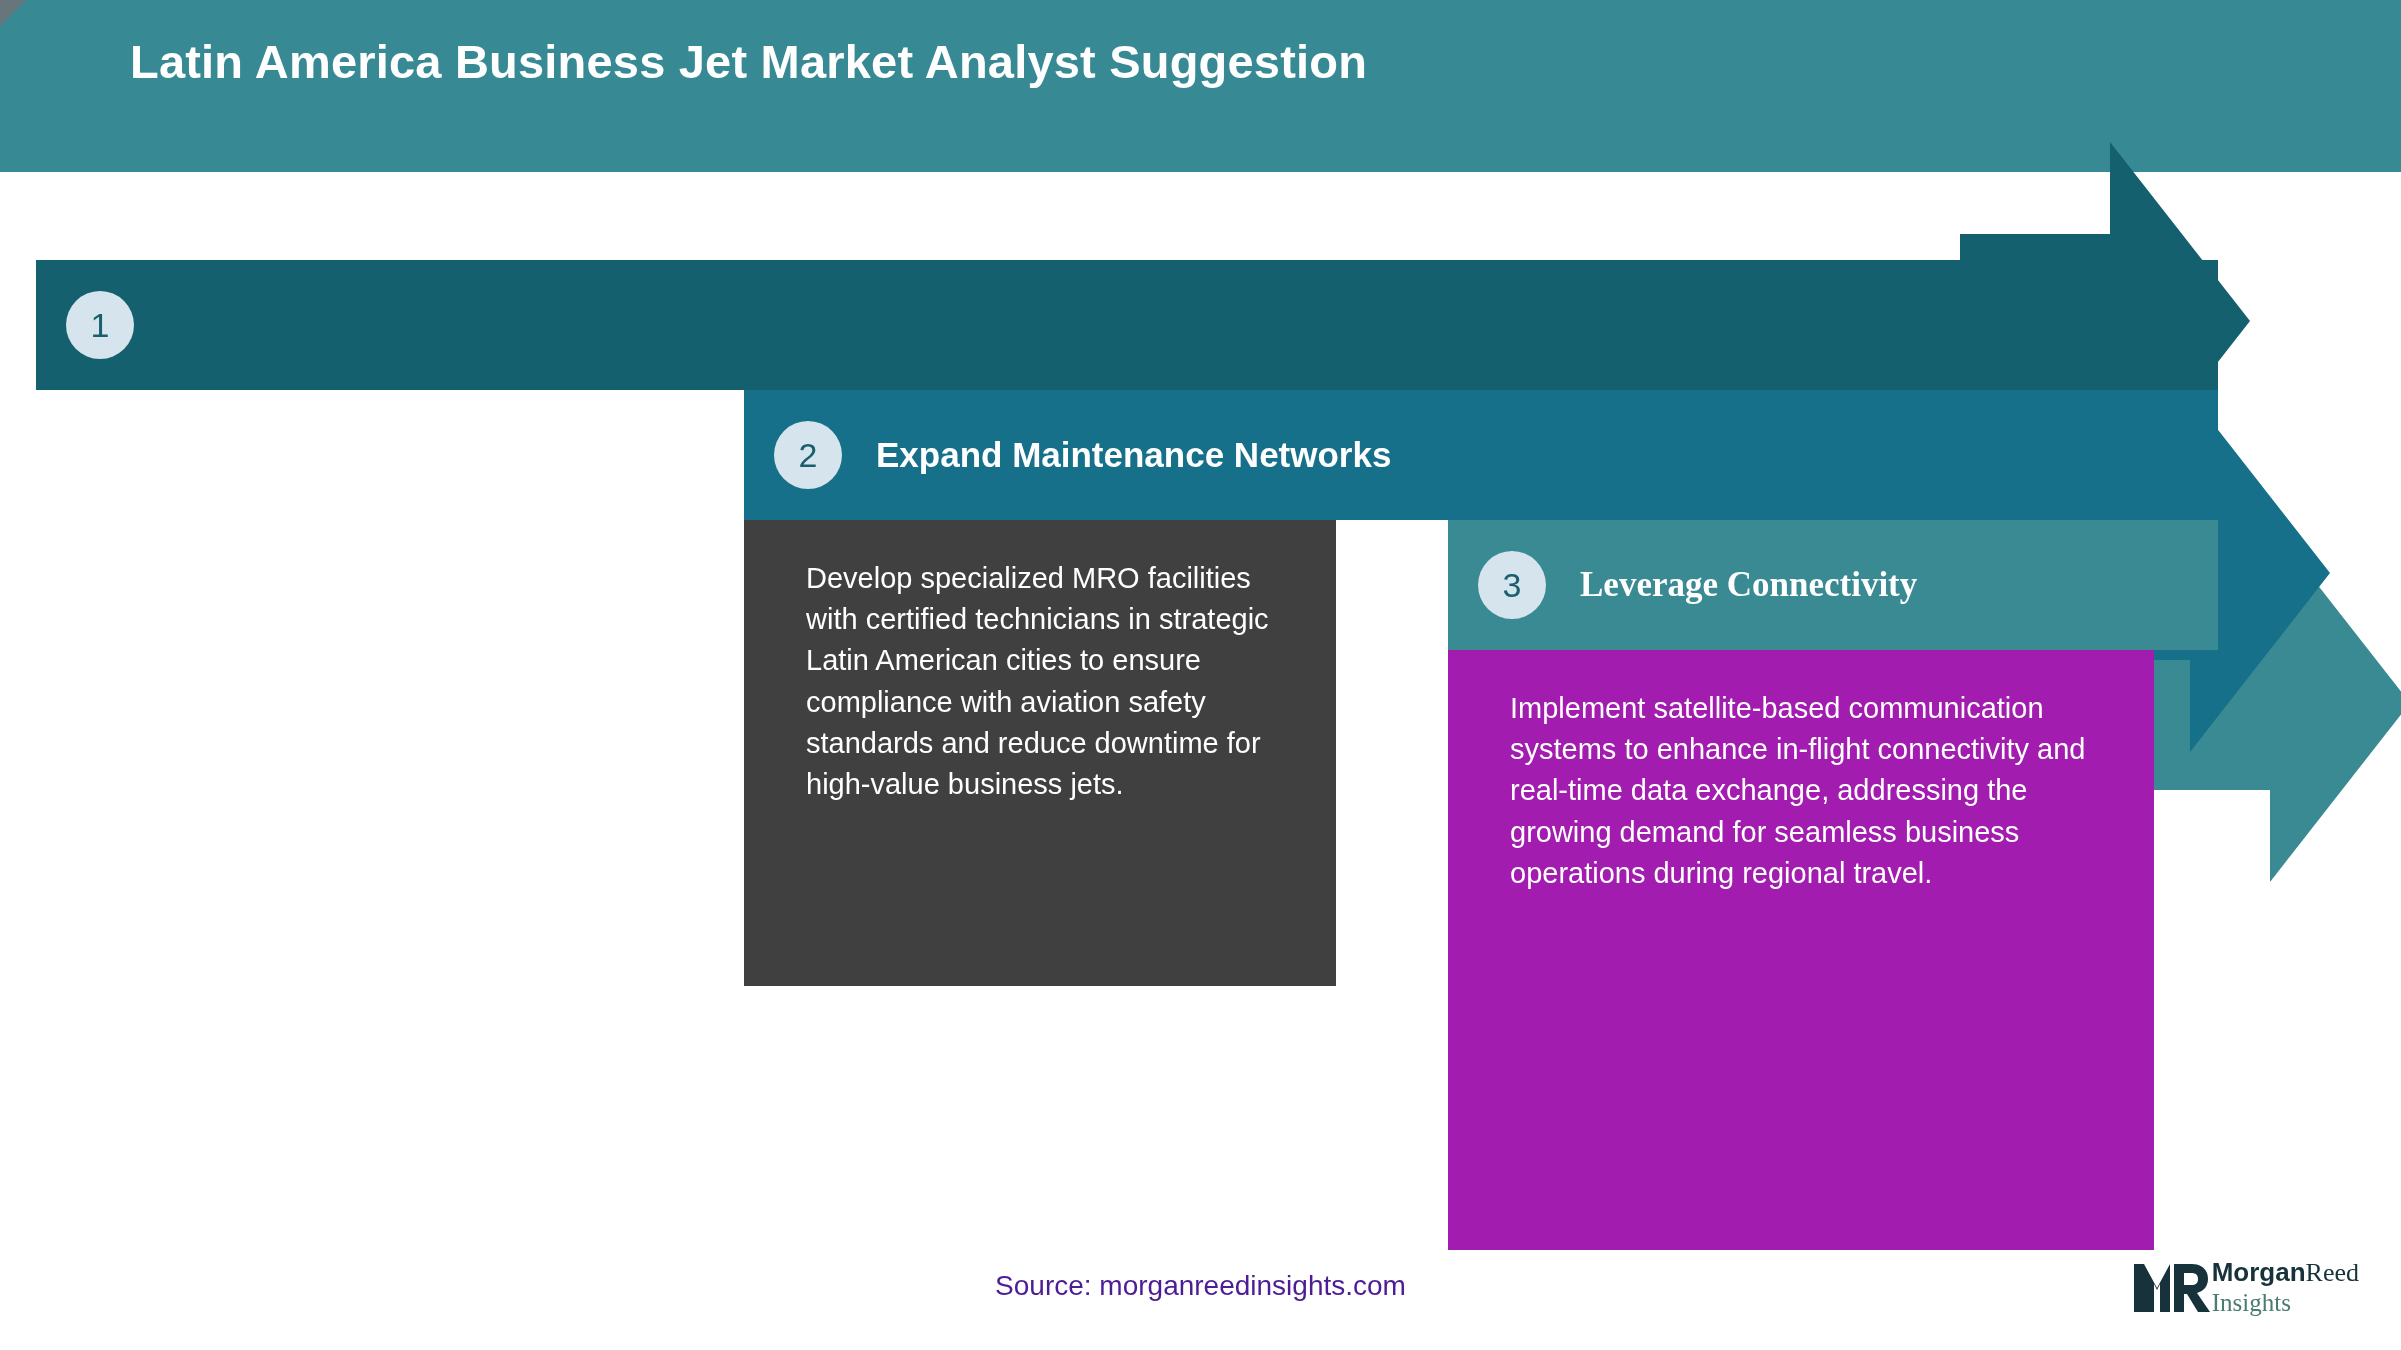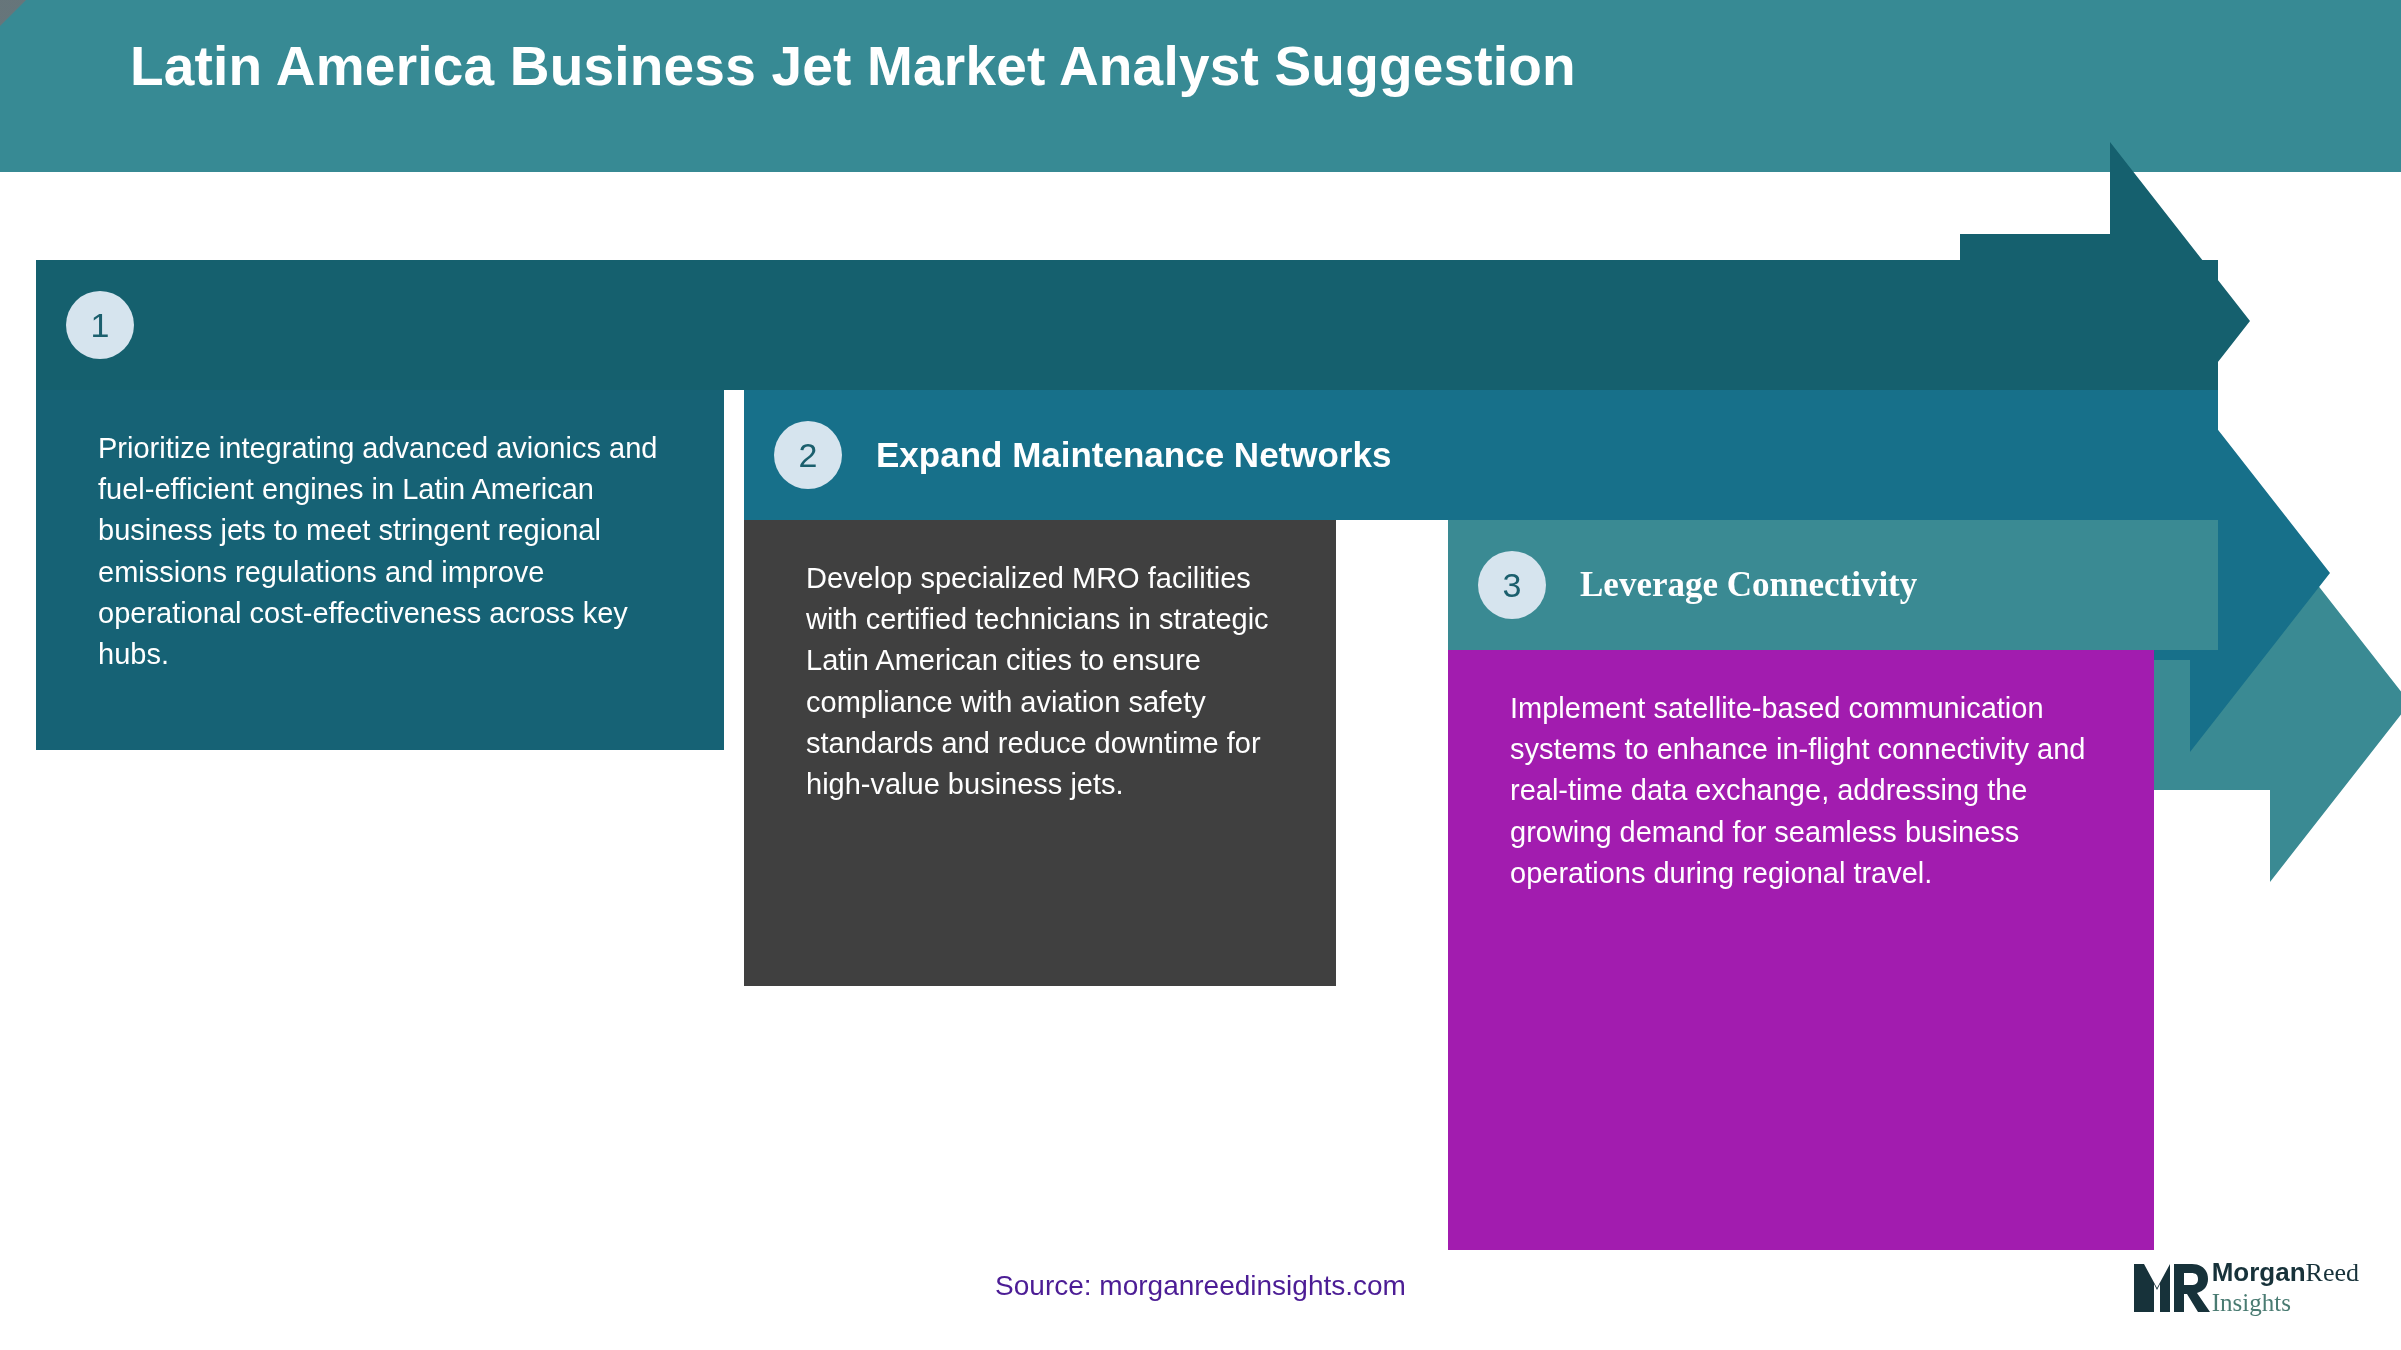--- a/index.html
+++ b/index.html
@@ -31,21 +31,21 @@
     top: 0;
     width: 26px;
     height: 26px;
     background: linear-gradient(135deg, #6f7276 0%, #6f7276 48%, #378a94 52%);
     opacity: 0.85;
   }
   .header-title {
     position: absolute;
     left: 130px;
     top: 34px;
-    font-size: 55px;
+    font-size: 47px;
     font-weight: bold;
     color: #ffffff;
     letter-spacing: 0.2px;
     white-space: nowrap;
   }
 
   
   .canvas {
     position: absolute;
     left: 0;
@@ -152,23 +152,20 @@
       <path d="M0,92 L150,92 L150,0 L290,179 L150,358 L150,266 L0,266 Z" fill="#17708a"></path>
     </svg>
   </div>
 
   <div class="arrow" style="left:1960px; top:-30px;">
     <svg width="290" height="358" viewBox="0 0 290 358">
       <path d="M0,92 L150,92 L150,0 L290,179 L150,358 L150,266 L0,266 Z" fill="#15606e"></path>
     </svg>
   </div>
 
-  <div class="card" style="left:36px; top:218px; width:688px; height:360px; background:#166275;">
-    <div class="card-text">Prioritize integrating advanced avionics and fuel-efficient engines in Latin American business jets to meet stringent regional emissions regulations and improve operational cost-effectiveness across key hubs.</div>
-  </div>
 
   <div class="band" style="left:36px; top:88px; width:2182px; height:130px; background:#15606e; padding-left:30px;">
     <div class="badge">
       <span style="color:#1b5f6d;">1</span>
     </div>
   </div>
 
   <div class="card" style="left:744px; top:348px; width:592px; height:466px; background:#404040;">
     <div class="card-text">Develop specialized MRO facilities with certified technicians in strategic Latin American cities to ensure compliance with aviation safety standards and reduce downtime for high-value business jets.</div>
   </div>

